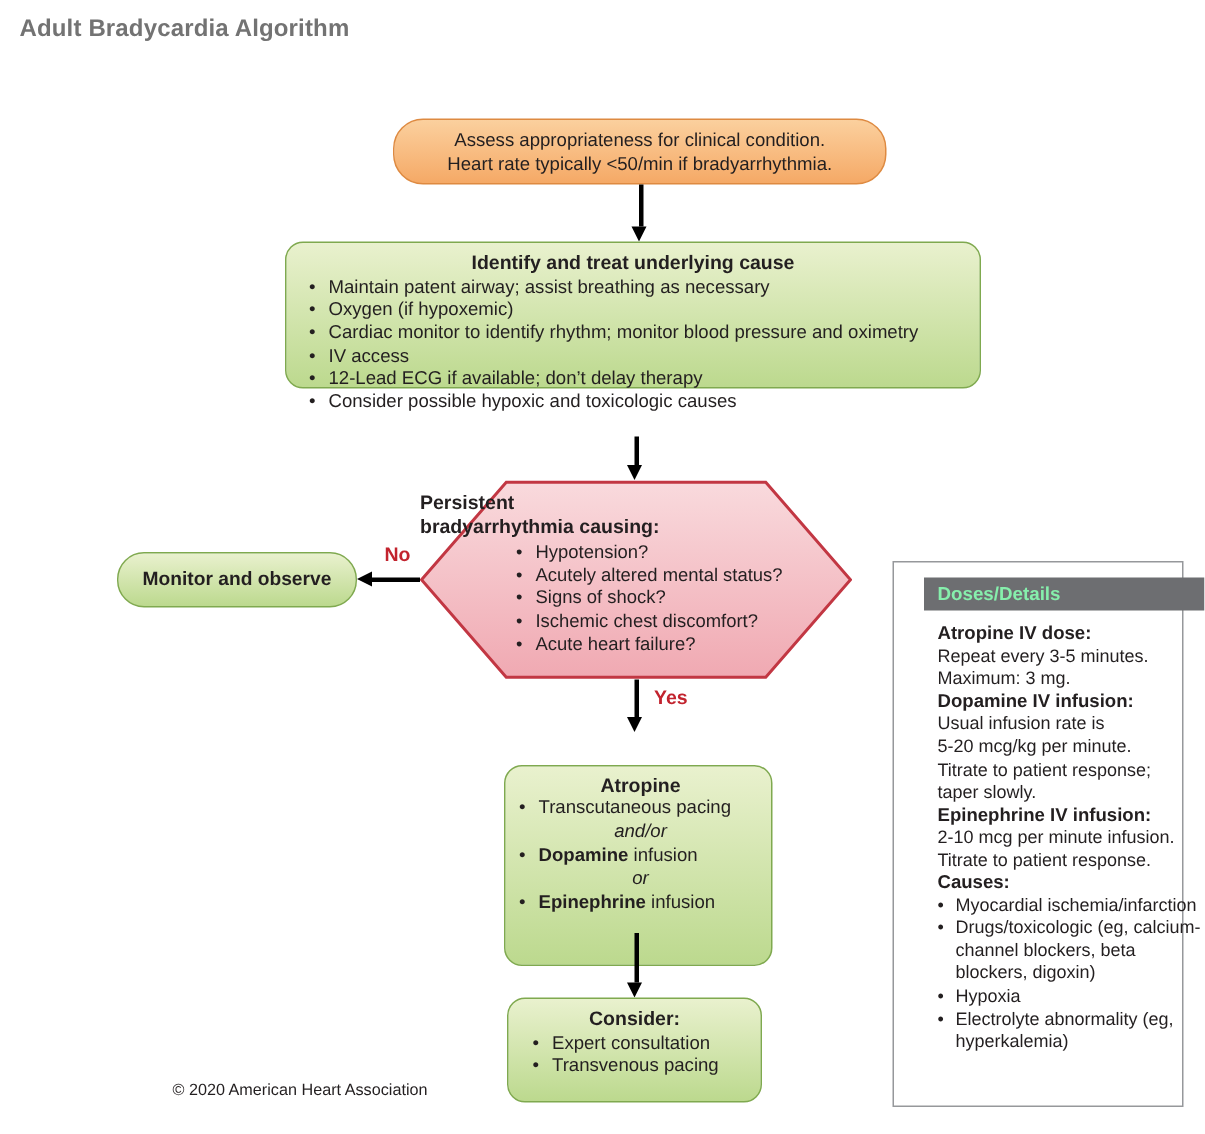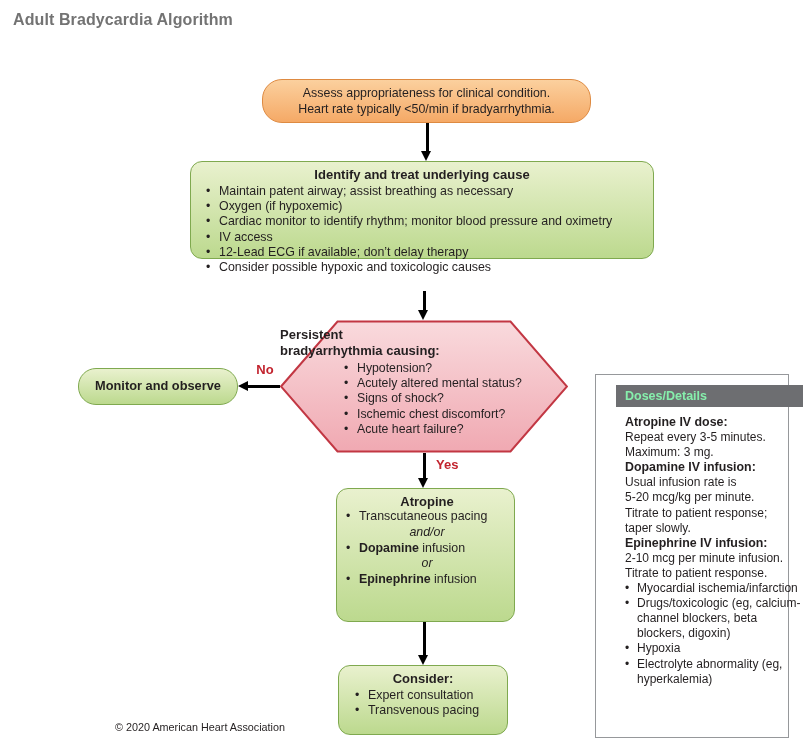--- a/index.html
+++ b/index.html
@@ -50,21 +50,21 @@
   
   .hex-wrap { position:absolute; left:280px; top:320px; width:288px; height:133px; }
   .hex-wrap svg { position:absolute; left:0; top:0; }
   .hex-wrap polygon { fill:url(#hexg); stroke:var(--red-border,#C23743); stroke-width:2; }
   .hex-text { position:absolute; left:0; top:7px; width:288px; }
   .hex-title { text-align:left; font-weight:bold; font-size:13px; line-height:15.5px; }
   .hex-text ul.bullets { padding-left:64px; margin-top:3px; }
   .hex-text ul.bullets li { font-size:12.3px; line-height:15.2px; }
 
   
-  .atropine-box { padding:5px 6px 0 9px; }
+  .atropine-box { padding:5px 6px 0 9px;margin-top:22px; }
   .atropine-box .row { line-height:15.8px; white-space:nowrap; }
   .atropine-box .brow { display:flex; }
   .atropine-box .brow .dot { flex:0 0 13px; }
   .conn { text-align:center; font-style:italic; }
   .consider-box { padding:5px 4px 0 4px; }
   .consider-box ul.bullets { padding-left:12px; margin-top:2px; }
 
   
   .panel { position:absolute; left:595px; top:374px; width:194px; height:364px;
     box-sizing:border-box; border:1px solid #96989B; background:#fff; }
@@ -221,20 +221,21 @@
       <div class="ln">Repeat every 3-5 minutes.</div>
       <div class="ln">Maximum: 3 mg.</div>
       <div class="sec-h">Dopamine IV infusion:</div>
       <div class="ln">Usual infusion rate is</div>
       <div class="ln">5-20 mcg/kg per minute.</div>
       <div class="ln">Titrate to patient response;</div>
       <div class="ln">taper slowly.</div>
       <div class="sec-h">Epinephrine IV infusion:</div>
       <div class="ln">2-10 mcg per minute infusion.</div>
       <div class="ln">Titrate to patient response.</div>
+      <div class="sec-h">Causes:</div>
       <ul class="causes">
         <li>
             <span class="dot">•</span>
             <span>Myocardial ischemia/infarction</span>
           </li>
         <li>
             <span class="dot">•</span>
             <span>Drugs/toxicologic (eg, calcium-channel blockers, beta blockers, digoxin)</span>
           </li>
         <li>

